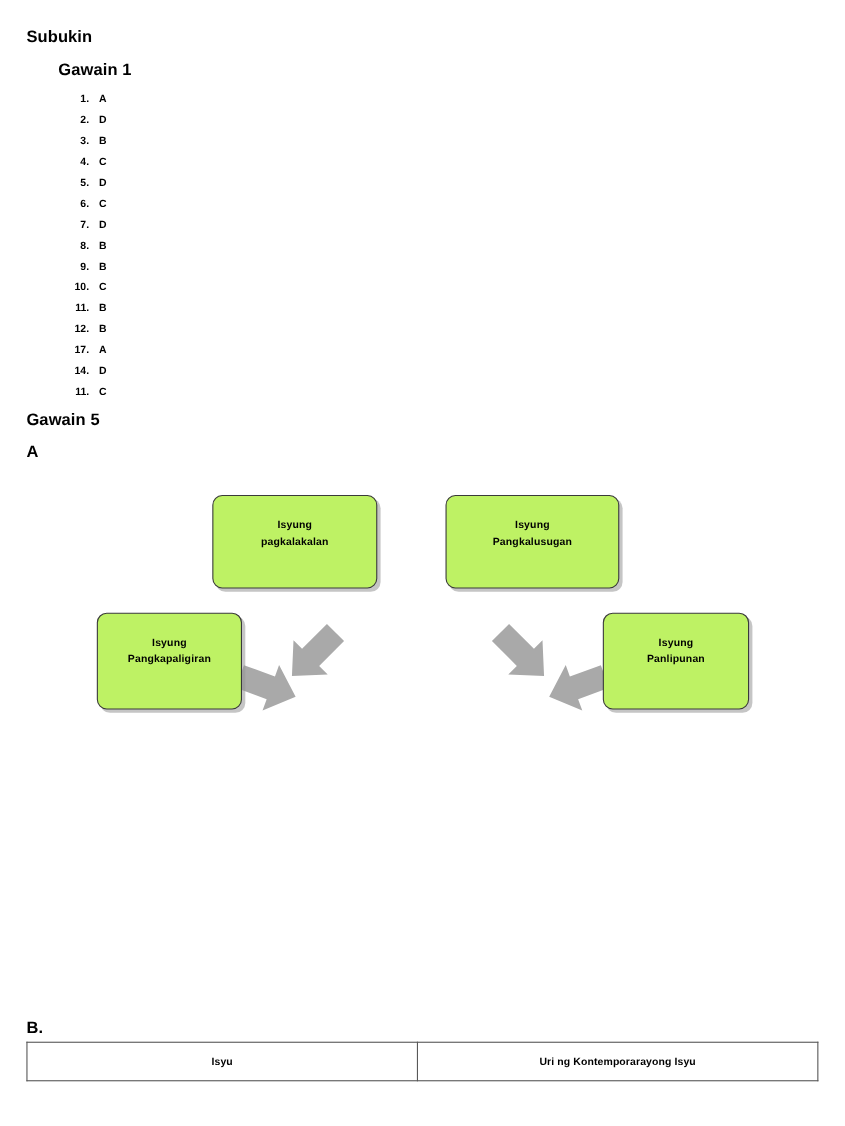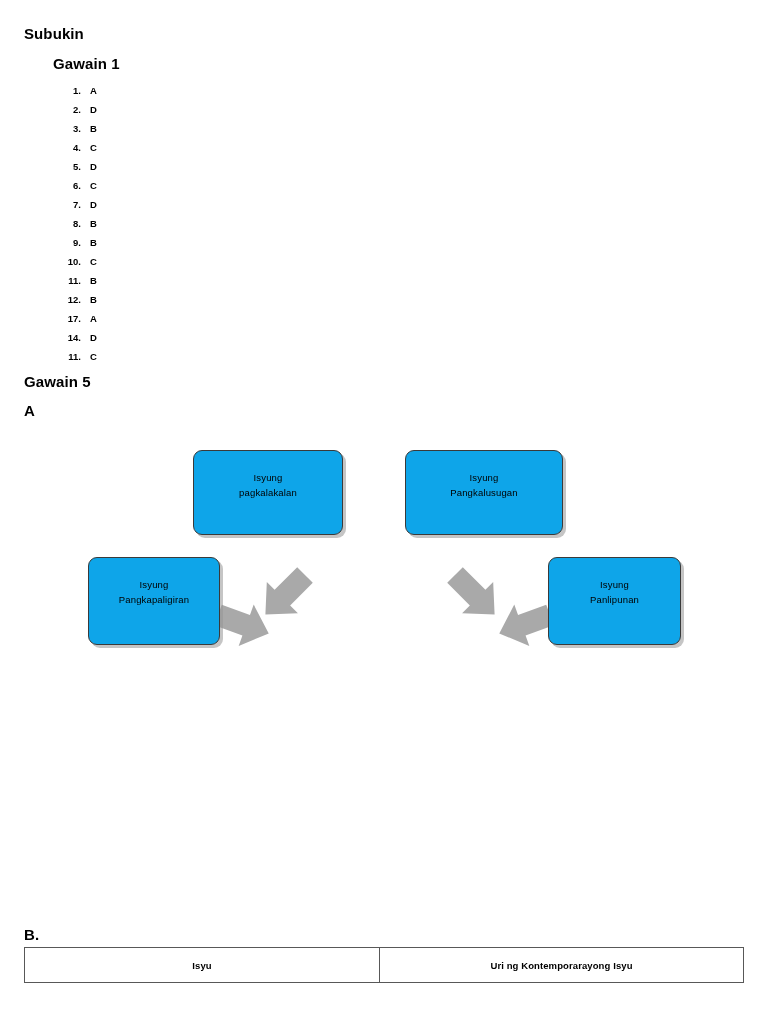--- a/index.html
+++ b/index.html
@@ -57,27 +57,27 @@
   #diagram {
     position: absolute;
     left: 0;
     top: 430px;
     width: 768px;
     height: 340px;
   }
   .node-box {
     position: absolute;
     box-sizing: border-box;
-    background: #0ea5e9;
+    background: #bef264;
     border: 1.6px solid #3a3a3a;
     border-radius: 9px;
     box-shadow: 3px 3px 0 0 rgba(150,150,150,.55);
     text-align: center;
     font-size: 9.5px;
-    font-weight: normal;
+    font-weight: bold;
     line-height: 15px;
     padding-top: 19px;
     letter-spacing: .15px;
   }
   #box-pagkalakalan  { left: 193px; top: 20px;  width: 150px; height: 85px; }
   #box-pangkalusugan { left: 405px; top: 20px;  width: 158px; height: 85px; }
   #box-pangkapaligiran { left: 88px;  top: 127px; width: 132px; height: 88px; }
   #box-panlipunan    { left: 548px; top: 127px; width: 133px; height: 88px; }
 
   #ellipse-wrap {

